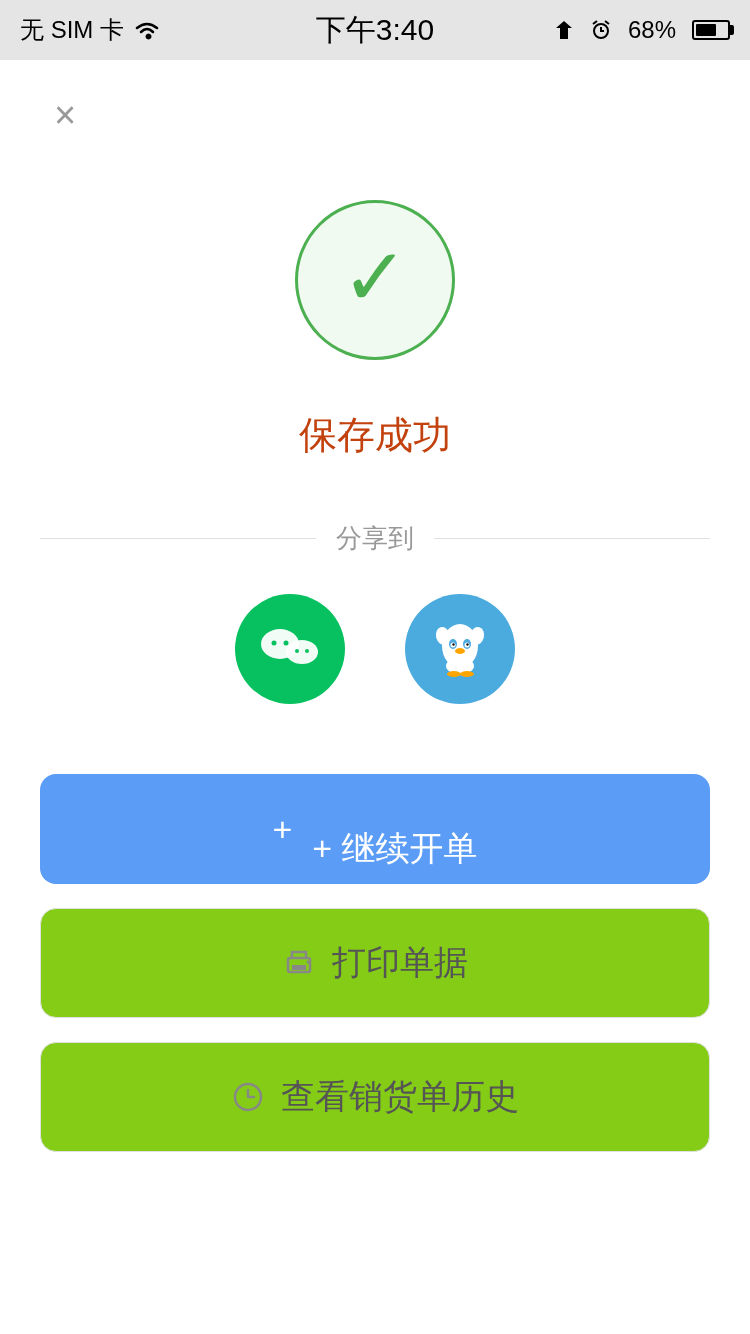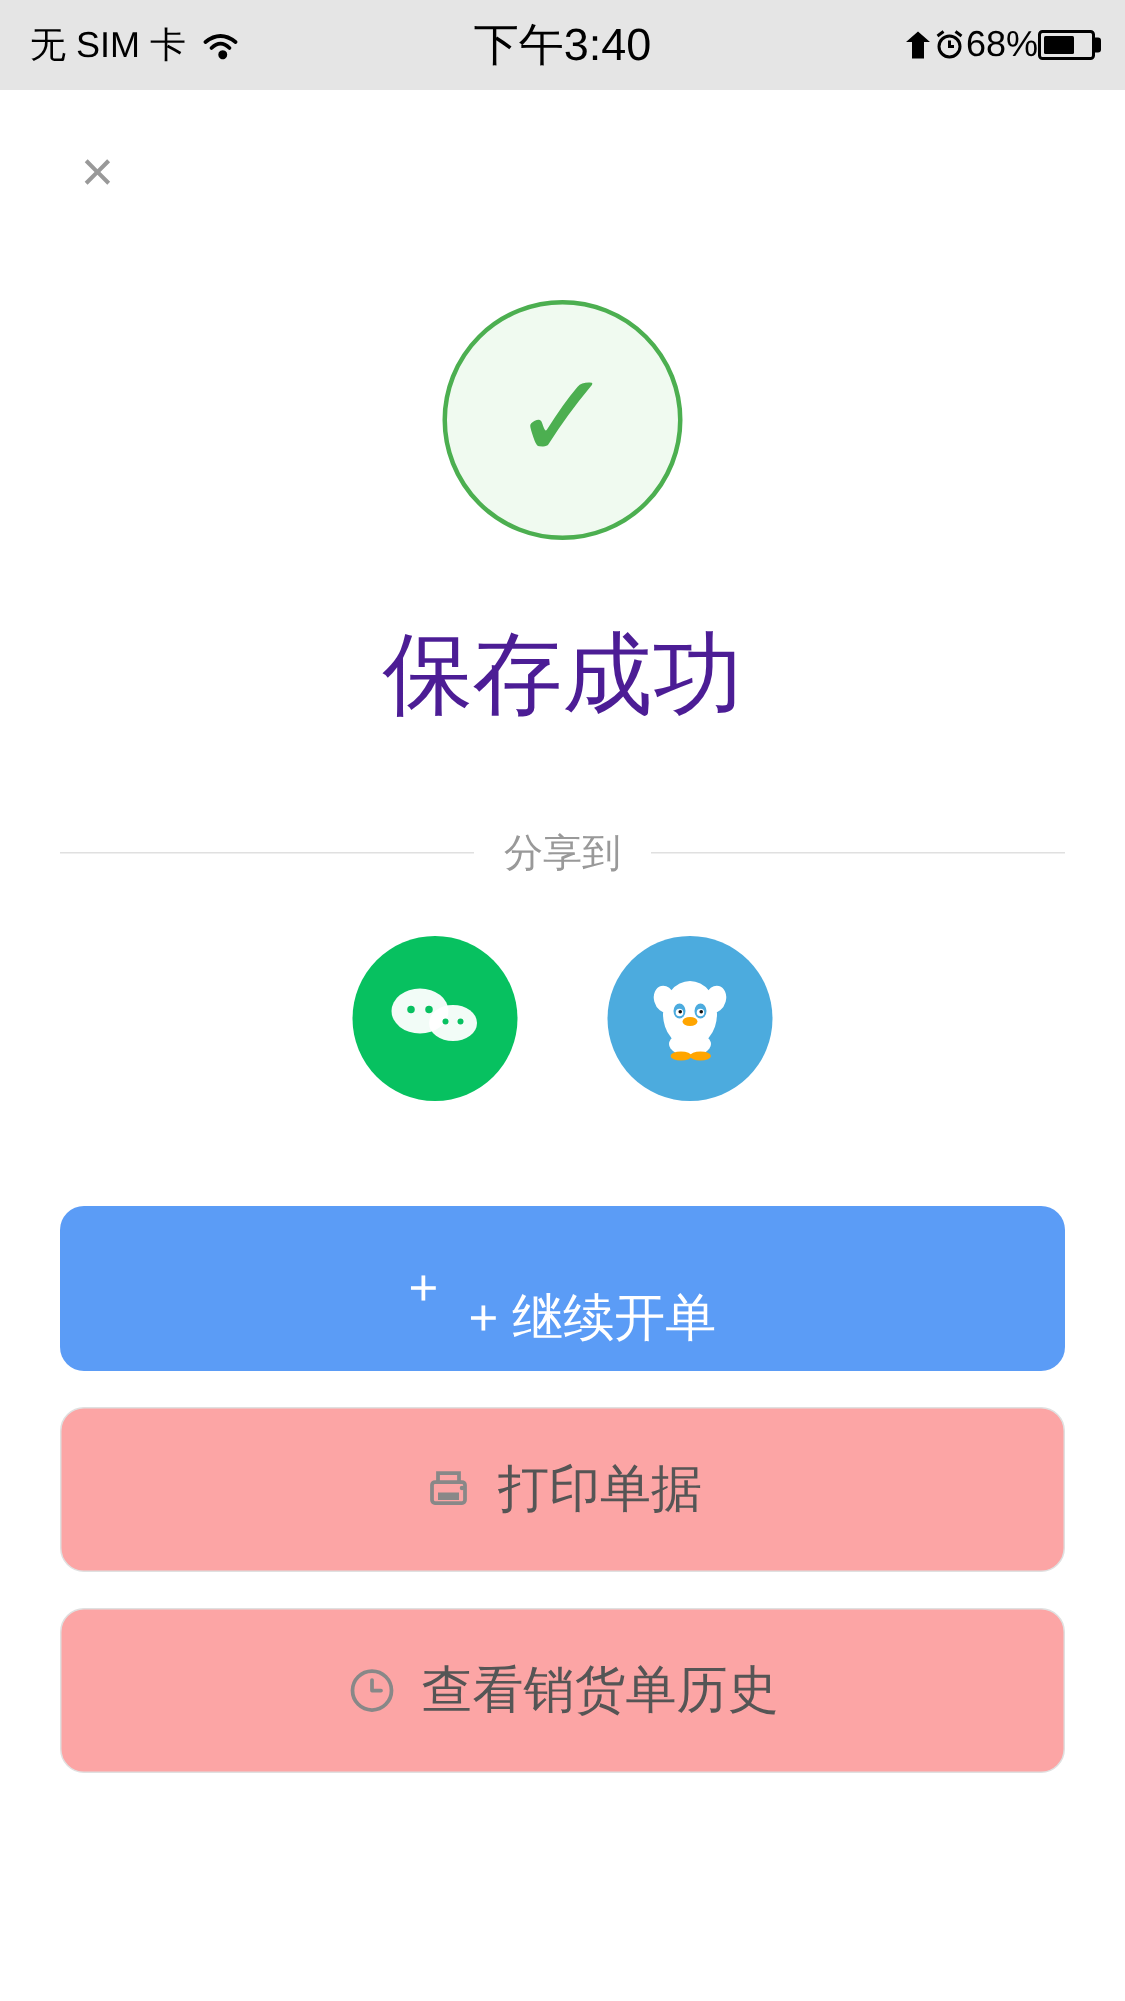--- a/index.html
+++ b/index.html
@@ -39,21 +39,21 @@
       font-size: 30px;
       font-weight: 500;
       position: absolute;
       left: 50%;
       transform: translateX(-50%);
     }
 
     .status-right {
       display: flex;
       align-items: center;
-      gap: 0;
+      gap: 16px;
       font-size: 24px;
     }
 
     .battery-icon {
       display: inline-flex;
       align-items: center;
       gap: 2px;
     }
 
     .battery-body {
@@ -127,22 +127,22 @@
 
     .checkmark {
       font-size: 80px;
       color: #4CAF50;
       line-height: 1;
       margin-top: -5px;
     }
 
     
     .success-title {
-      font-size: 60px;
-      color: #4c1d95;
+      font-size: 38px;
+      color: #c2410c;
       font-weight: 400;
       margin-bottom: 60px;
     }
 
     
     .share-divider {
       width: 100%;
       display: flex;
       align-items: center;
       padding: 0 40px;
@@ -208,21 +208,21 @@
       gap: 16px;
     }
 
     .btn-primary {
       background: #5B9CF6;
       color: #fff;
       border: none;
     }
 
     .btn-secondary {
-      background: #fca5a5;
+      background: #84cc16;
       color: #555;
       border: 1.5px solid #e0e0e0;
     }
   </style>
 </head>
 <body>
 
 <div class="status-bar">
   <div class="status-left">
     <span>无 SIM 卡</span>

